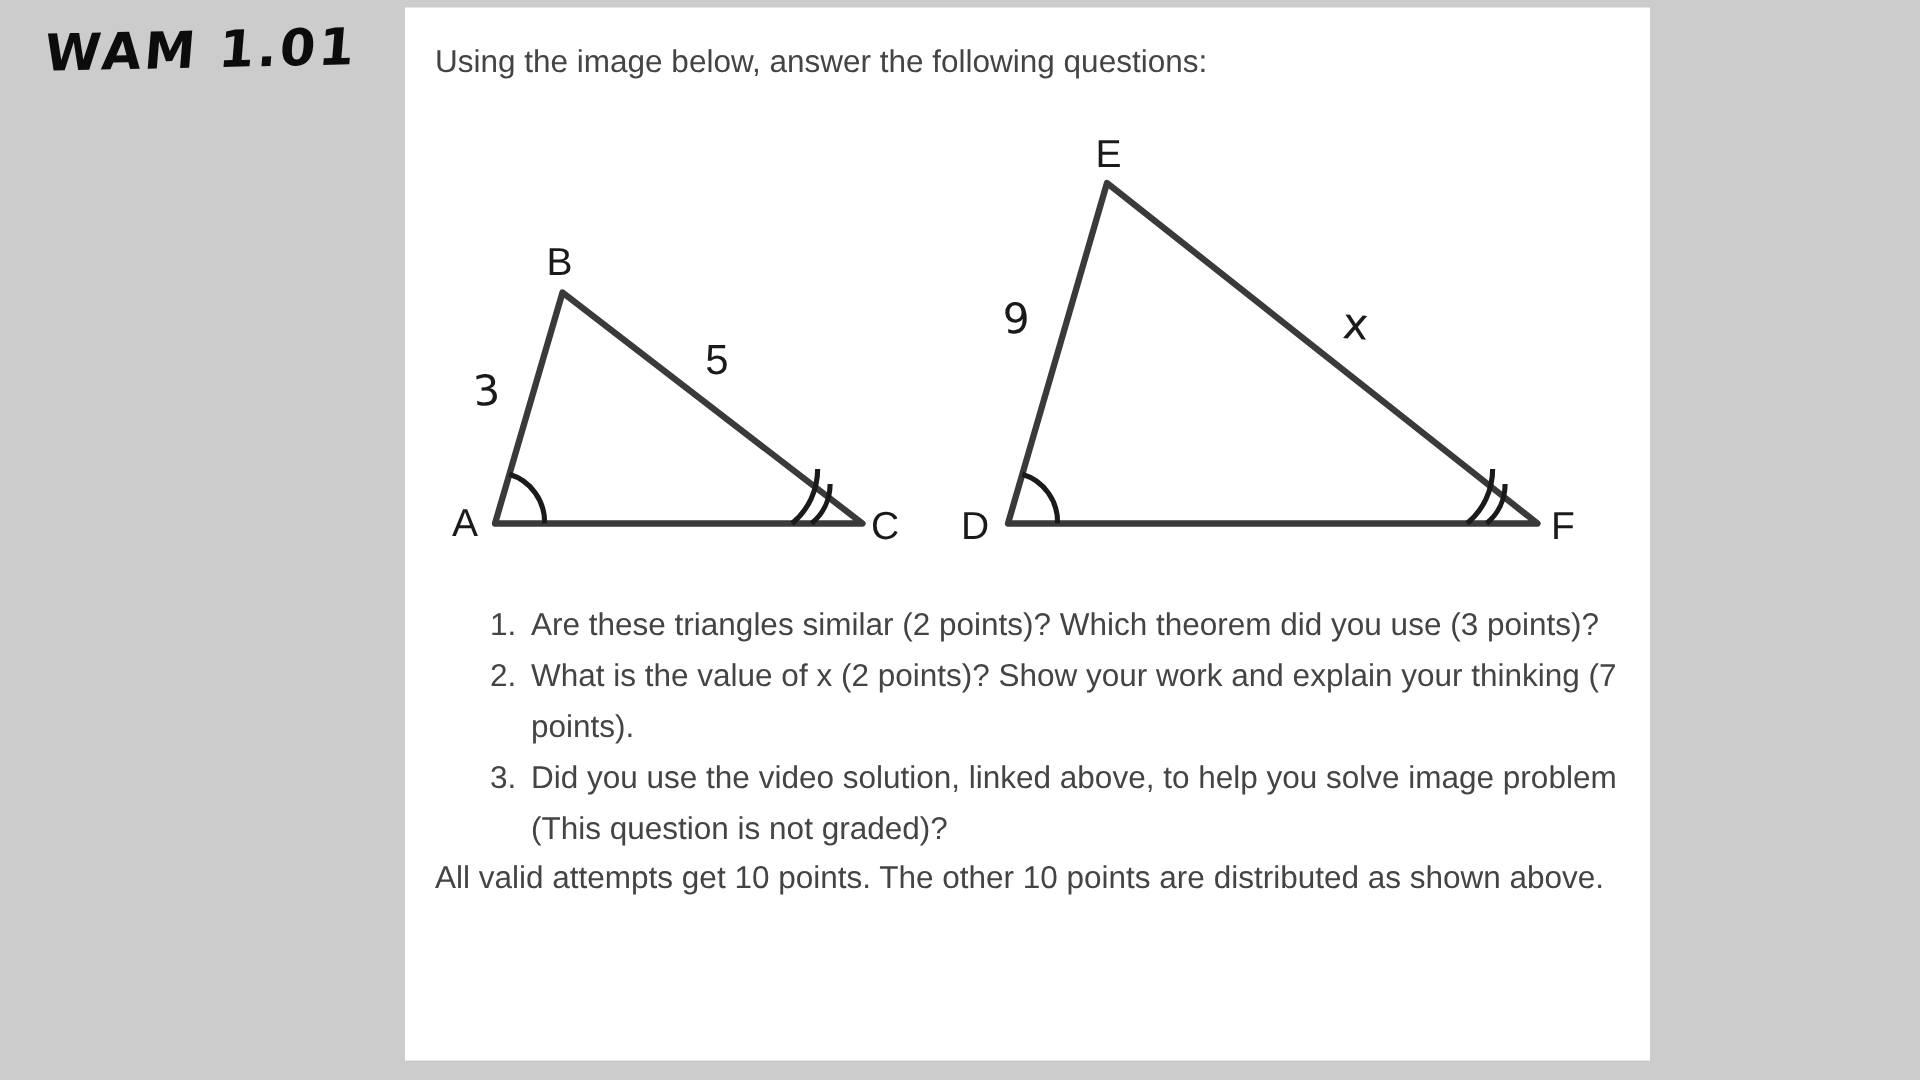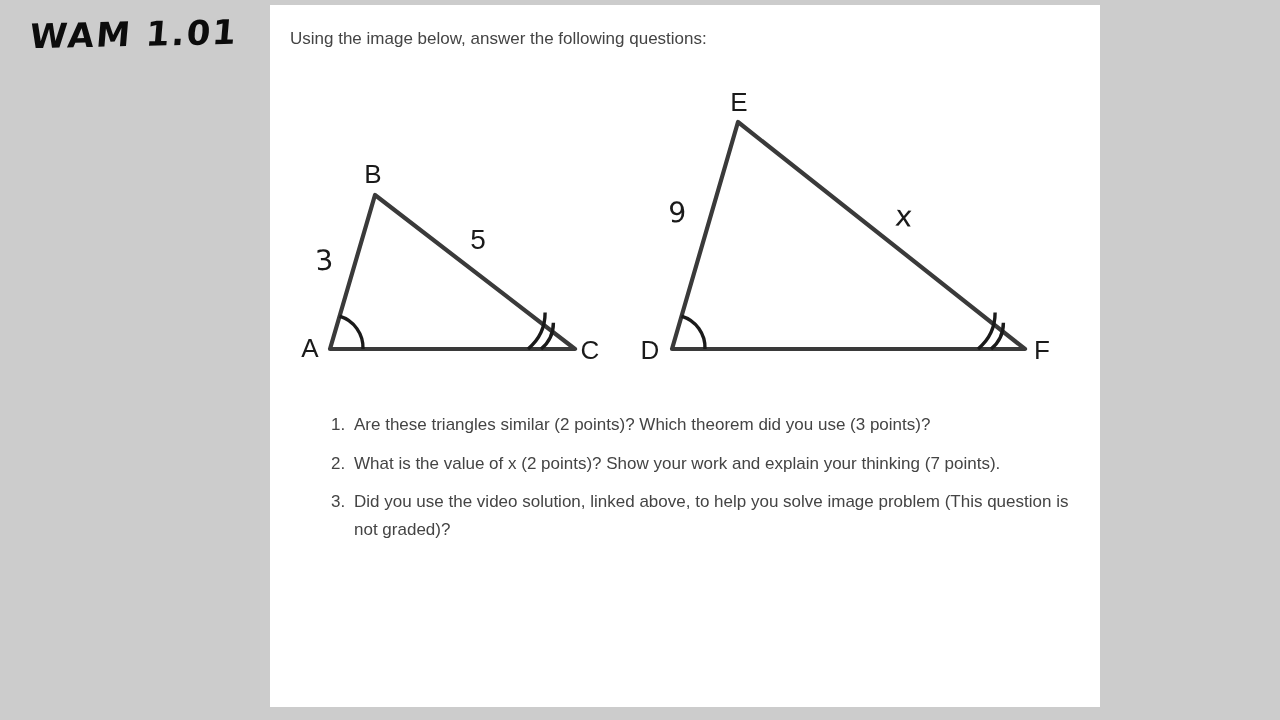--- a/index.html
+++ b/index.html
@@ -34,21 +34,21 @@
     position: absolute;
     left: 270px;
     top: 5px;
     width: 830px;
     height: 702px;
     background: #ffffff;
   }
 
   .doc-text {
     color: #444444;
-    font-size: 17px;
+    font-size: 21px;
     line-height: 1.62;
   }
 
   #intro-line {
     position: absolute;
     left: 20px;
     top: 20px;
     width: 790px;
   }
 
@@ -66,21 +66,21 @@
   #questions-list {
     position: absolute;
     left: 58px;
     top: 395px;
     width: 740px;
     margin: 0;
     padding: 0 0 0 22px;
     list-style: decimal;
   }
   #questions-list li {
-    margin: 11px 0 0 0;
+    margin: 0 0 0 0;
     padding-left: 4px;
   }
 
   #grading-note {
     position: absolute;
     left: 20px;
     top: 564px;
     width: 790px;
   }
 
@@ -144,15 +144,16 @@
       </g>
     </svg>
   </div>
 
   <ol id="questions-list" class="doc-text">
     <li>Are these triangles similar (2 points)? Which theorem did you use (3 points)?</li>
     <li>What is the value of x (2 points)? Show your work and explain your thinking (7 points).</li>
     <li>Did you use the video solution, linked above, to help you solve image problem (This question is not graded)?</li>
   </ol>
 
+  <div id="grading-note" class="doc-text">All valid attempts get 10 points. The other 10 points are distributed as shown above.</div>
 
 
 </div>
 
 </body></html>

